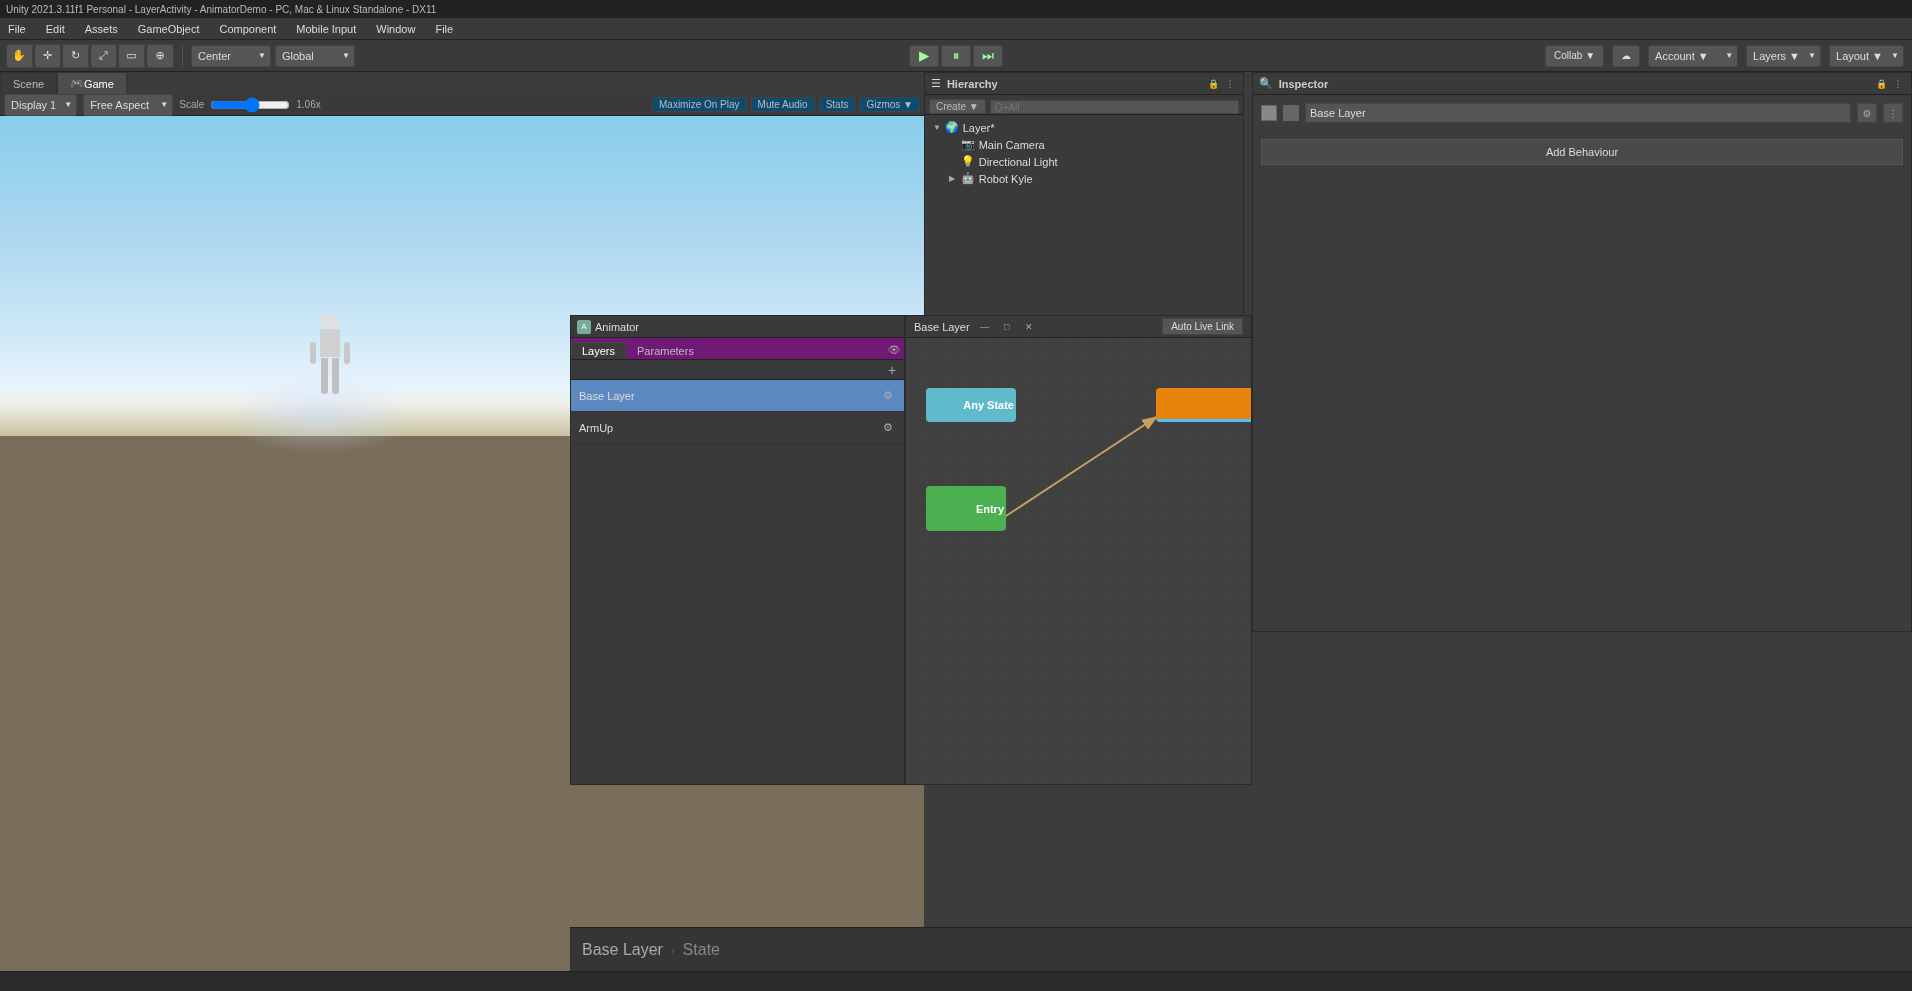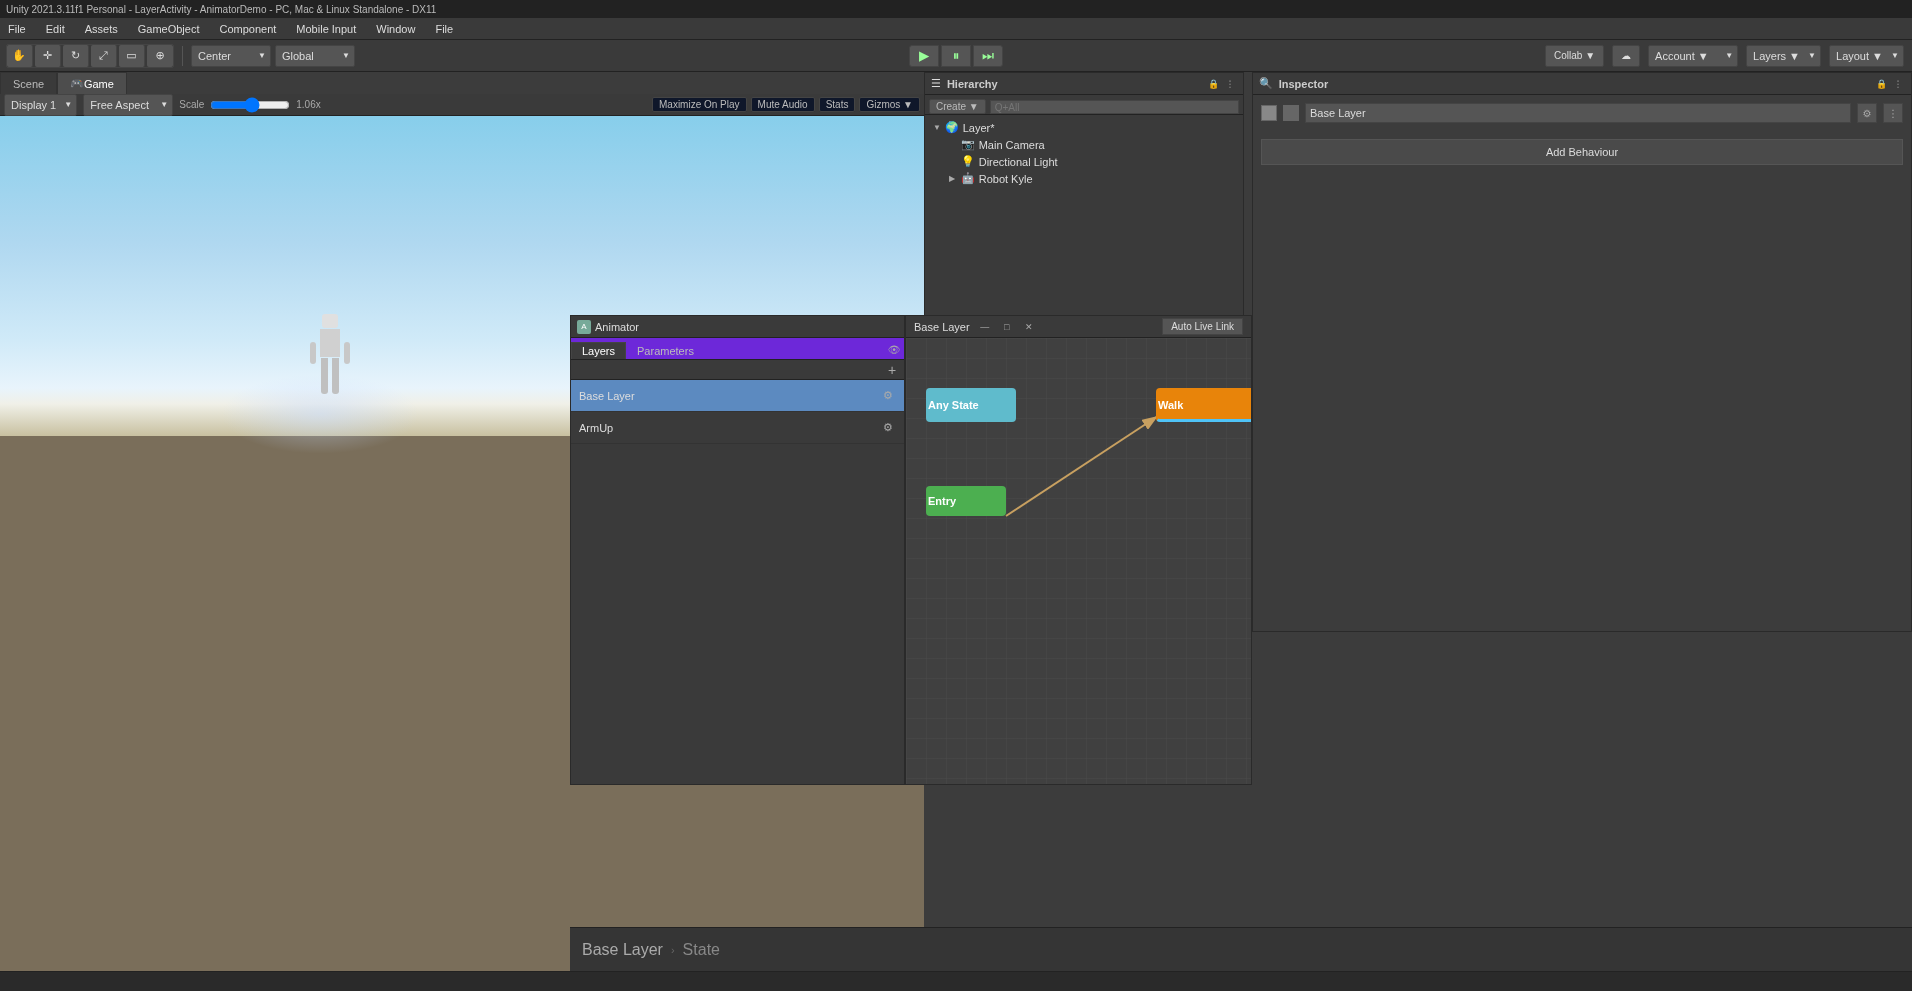--- a/index.html
+++ b/index.html
@@ -154,21 +154,21 @@
       background: #3a3a3a;
       display: flex; align-items: center;
       padding: 0 4px;
       gap: 6px;
       border-bottom: 1px solid #222;
     }
     .game-view-btn {
       font-size: 10px;
       color: #bbb;
       padding: 1px 6px;
-      background: #0f172a;
+      background: #0c4a6e;
       border: 1px solid #444;
       cursor: pointer;
       border-radius: 2px;
     }
     .scale-slider { width: 80px; height: 12px; }
     .scale-label { font-size: 10px; color: #aaa; }
     .gv-right { margin-left: auto; display: flex; gap: 4px; align-items: center; }
 
     
     .scene-sky {
@@ -384,21 +384,21 @@
       width: 14px; height: 14px;
       background: #7a9;
       border-radius: 2px;
       display: flex; align-items: center; justify-content: center;
       font-size: 8px;
       color: #fff;
     }
     .animator-tabs {
       height: 22px;
       display: flex;
-      background: #6d28d9;
+      background: #701a75;
       border-bottom: 1px solid #222;
       align-items: flex-end;
     }
     .animator-tab {
       padding: 2px 10px;
       font-size: 11px;
       color: #bbb;
       cursor: pointer;
       border: 1px solid transparent;
       border-bottom: none;
@@ -497,35 +497,35 @@
       background: #404040;
       background-image:
         linear-gradient(rgba(80,80,80,0.3) 1px, transparent 1px),
         linear-gradient(90deg, rgba(80,80,80,0.3) 1px, transparent 1px);
       background-size: 20px 20px;
     }
     
     .graph-node {
       position: absolute;
       border-radius: 4px;
-      display: flex; align-items: center; justify-content: flex-start;
+      display: flex; align-items: center; justify-content: flex-end;
       font-size: 11px;
       font-weight: bold;
       cursor: pointer;
       border: 2px solid transparent;
     }
     .node-any-state {
       background: #5fbbcc;
       width: 90px; height: 34px;
       top: 50px; left: 20px;
       color: #fff;
     }
     .node-entry {
       background: #4caf50;
-      width: 80px; height: 30px;
+      width: 80px; height: 45px;
       top: 148px; left: 20px;
       color: #fff;
     }
     .node-walk {
       background: #e8840a;
       width: 180px; height: 34px;
       top: 50px; left: 250px;
       color: #fff;
       border-bottom: 3px solid #4fc3f7;
     }

